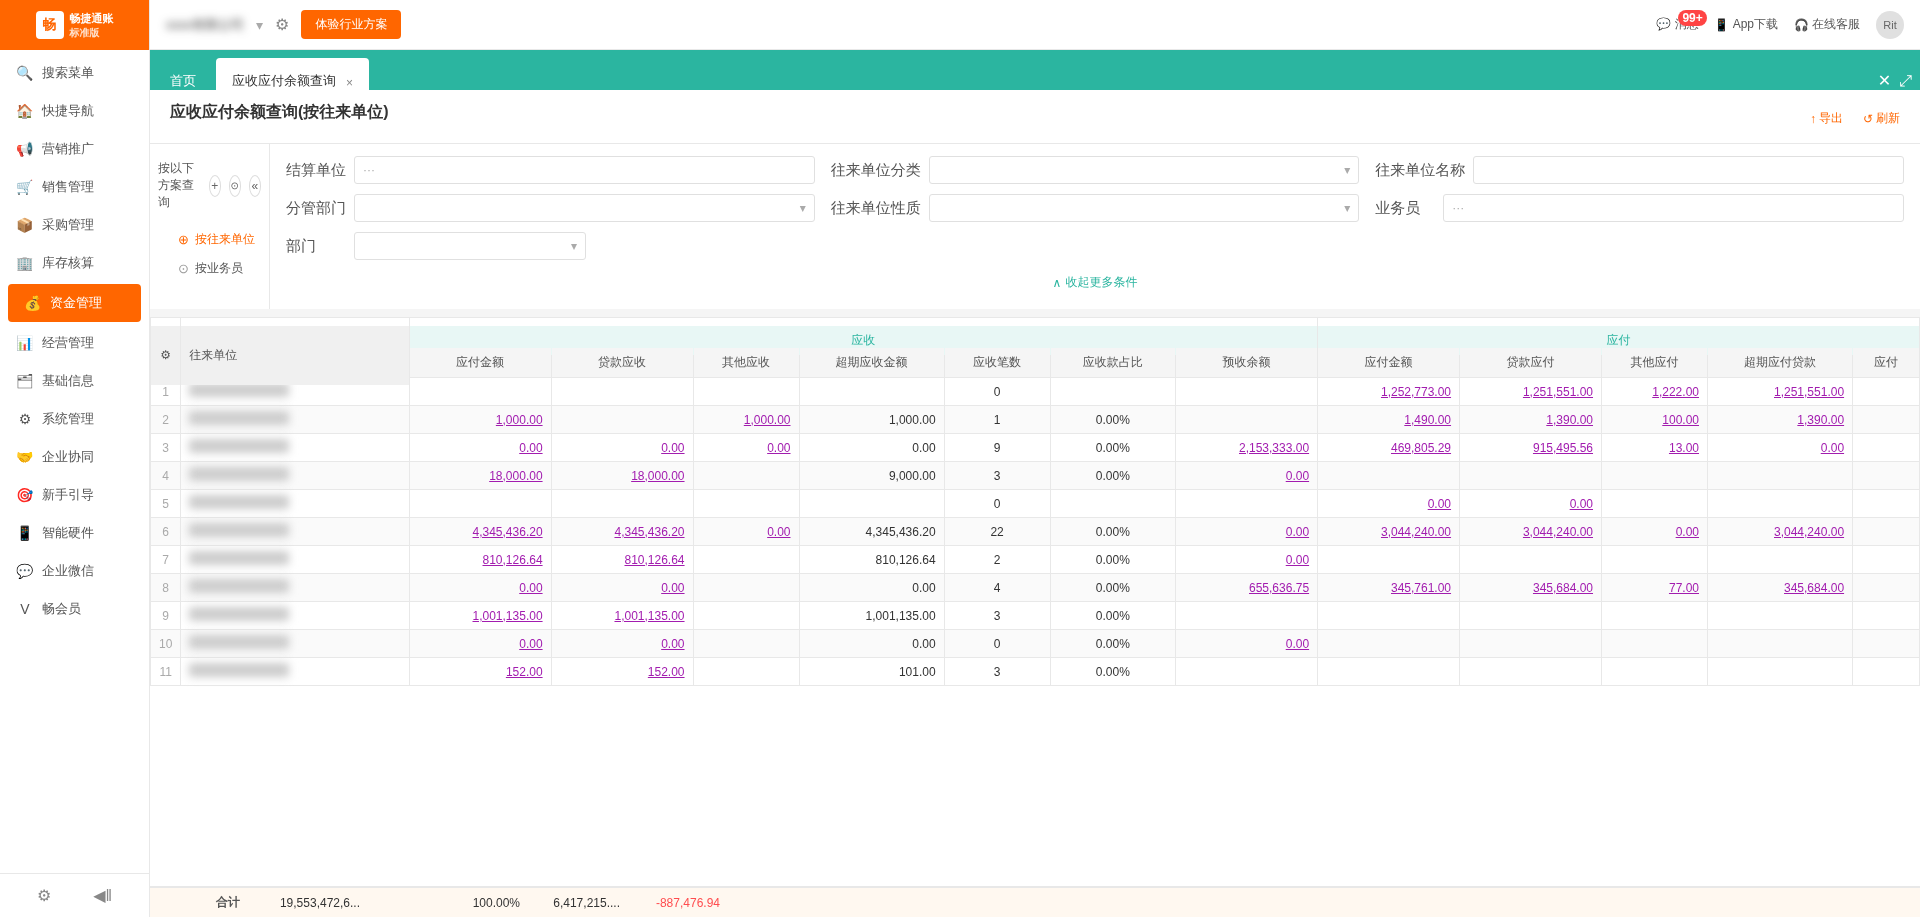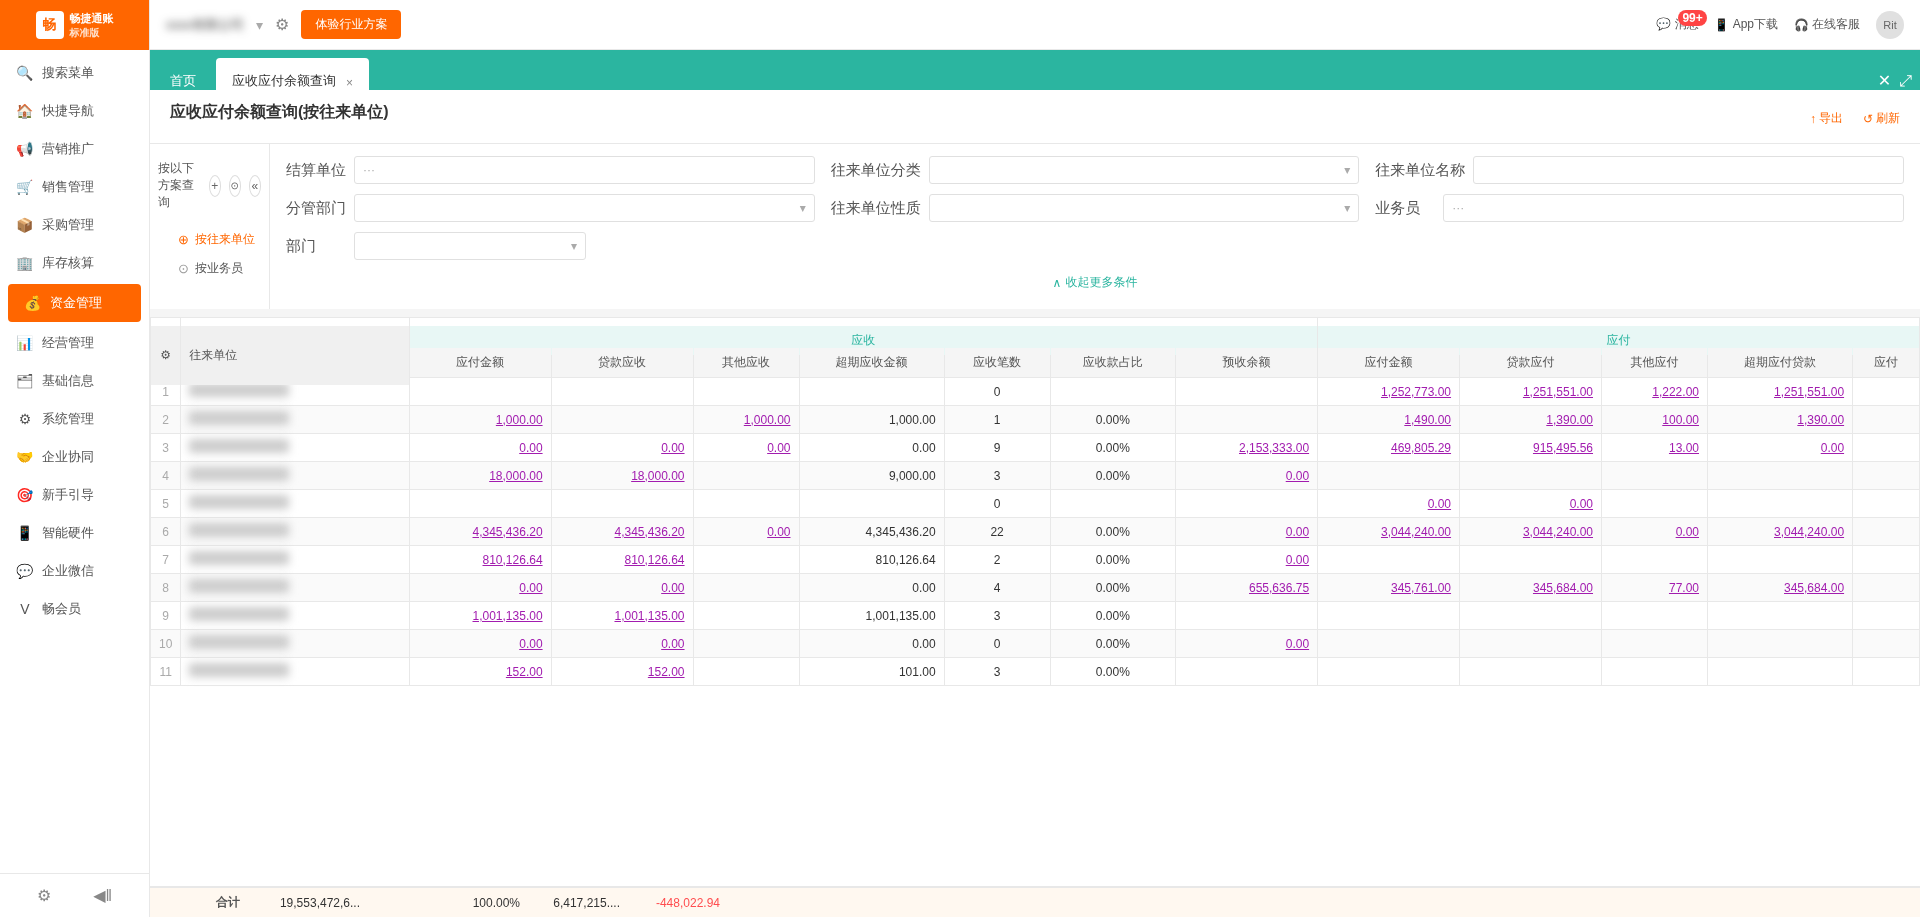--- a/index.html
+++ b/index.html
@@ -589,18 +589,18 @@
       </div>
 
       <div class="table-footer">
         <div style="width:30px;"></div>
         <div class="footer-label">合计</div>
         <div style="flex:1;display:flex;gap:0;align-items:center;">
           <span style="min-width:100px;text-align:right;padding:0 8px;">19,553,472,6...</span>
           <span style="min-width:80px;text-align:right;padding:0 8px;"></span>
           <span style="min-width:80px;text-align:right;padding:0 8px;">100.00%</span>
           <span style="min-width:100px;text-align:right;padding:0 8px;">6,417,215....</span>
-          <span style="min-width:100px;text-align:right;padding:0 8px;color:#ff4d4f;">-448,022.94</span>
+          <span style="min-width:100px;text-align:right;padding:0 8px;color:#ff4d4f;">-887,476.94</span>
         </div>
       </div>
     </div>
   </div>
 </div>
 
 </body></html>

